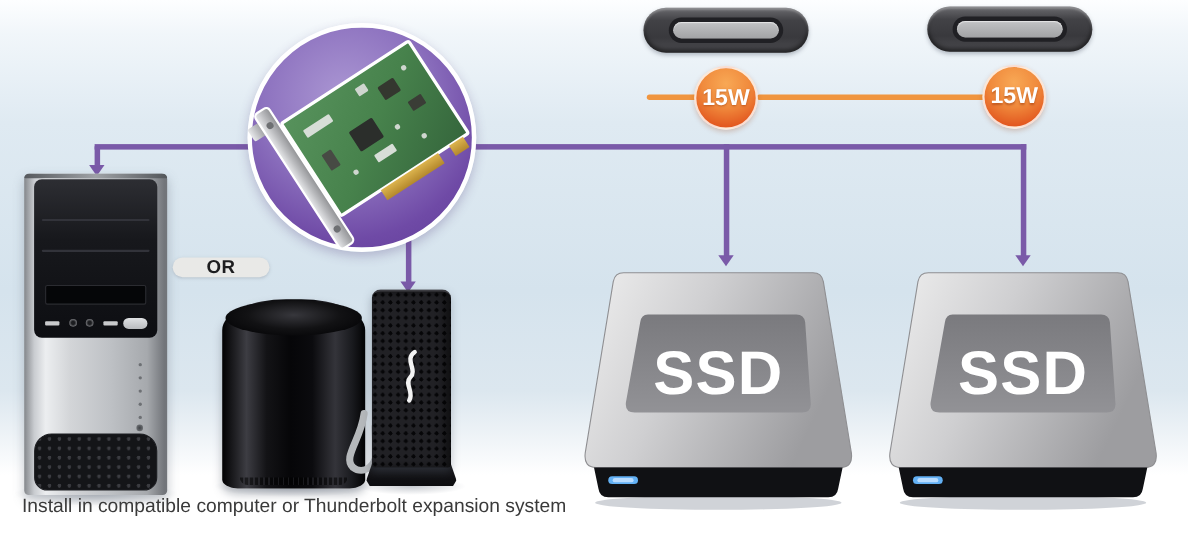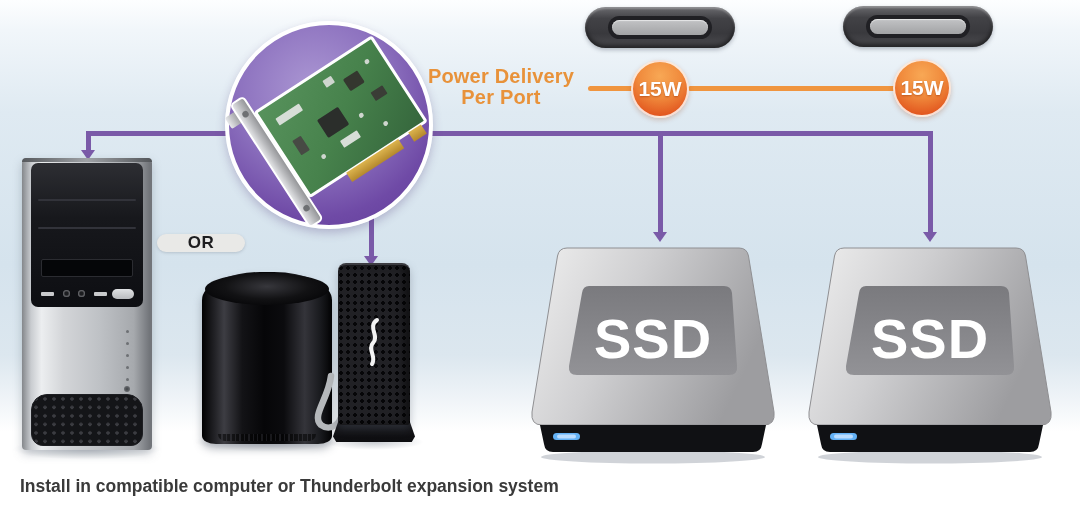--- a/index.html
+++ b/index.html
@@ -116,21 +116,21 @@
 
   
   .ssd{position:absolute;z-index:3;}
   .ssd text{font-family:"Liberation Sans",sans-serif;font-weight:bold;letter-spacing:1px;}
 
   
   .gshadow{position:absolute;z-index:0;border-radius:50%;
     background:radial-gradient(ellipse,rgba(95,105,120,.35) 0%,rgba(95,105,120,0) 70%);}
 
   
-  .caption{position:absolute;left:20px;top:476px;font-size:17.5px;color:#3a3a3a;z-index:6;font-weight:bold;}
+  .caption{position:absolute;left:20px;top:449px;font-size:17.5px;color:#3a3a3a;z-index:6;}
 </style>
 </head>
 <body>
 
 <div class="scene">
 
   <div class="gshadow abs" style="left:12px;top:438px;width:150px;height:22px;"></div>
   <div class="gshadow abs" style="left:194px;top:432px;width:146px;height:20px;"></div>
   <div class="gshadow abs" style="left:324px;top:434px;width:100px;height:16px;"></div>
 
@@ -178,24 +178,20 @@
         <rect x="152" y="98" width="14" height="10" rx="1" fill="#3a3d36"></rect>
         <rect x="100" y="122" width="20" height="8" rx="1" fill="#d7ded7"></rect>
         <circle cx="78" cy="126" r="2.4" fill="#cfd6cf"></circle>
         <circle cx="132" cy="112" r="2.4" fill="#cfd6cf"></circle>
         <circle cx="166" cy="70" r="2.4" fill="#cfd6cf"></circle>
         <circle cx="148" cy="132" r="2.4" fill="#cfd6cf"></circle>
       </g>
     </svg>
   </div>
 
-  <div class="power-label">
-    <div>Power Delivery</div>
-    <div>Per Port</div>
-  </div>
 
   <div class="oline" style="left:588px;top:86px;width:46px;"></div>
   <div class="oline" style="left:688px;top:86px;width:208px;"></div>
 
   <div class="badge" style="left:631px;top:60px;">
     <span>15W</span>
   </div>
   <div class="badge" style="left:893px;top:59px;">
     <span>15W</span>
   </div>

